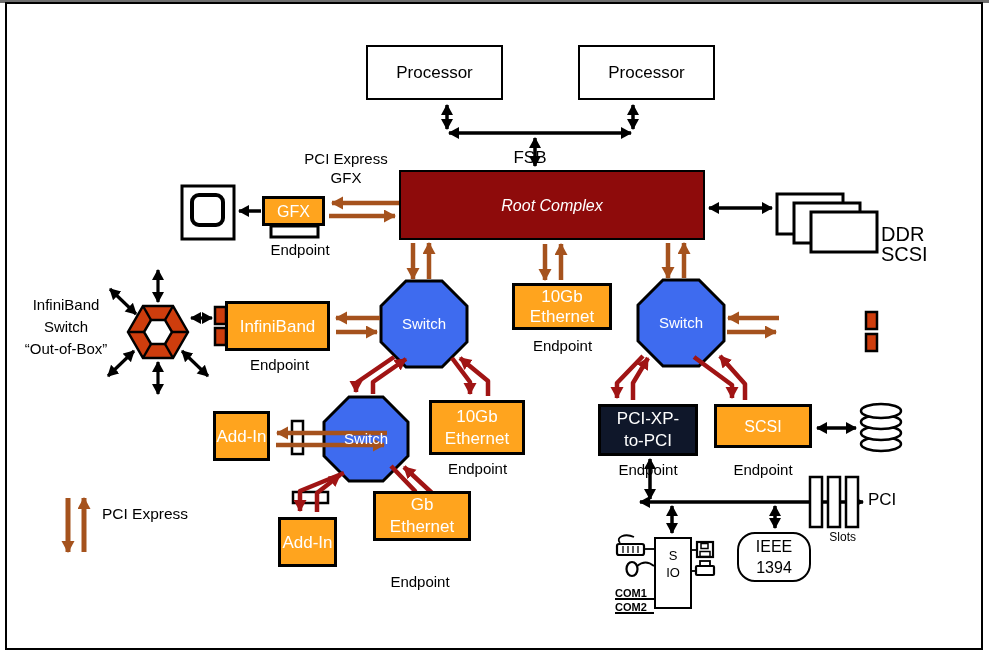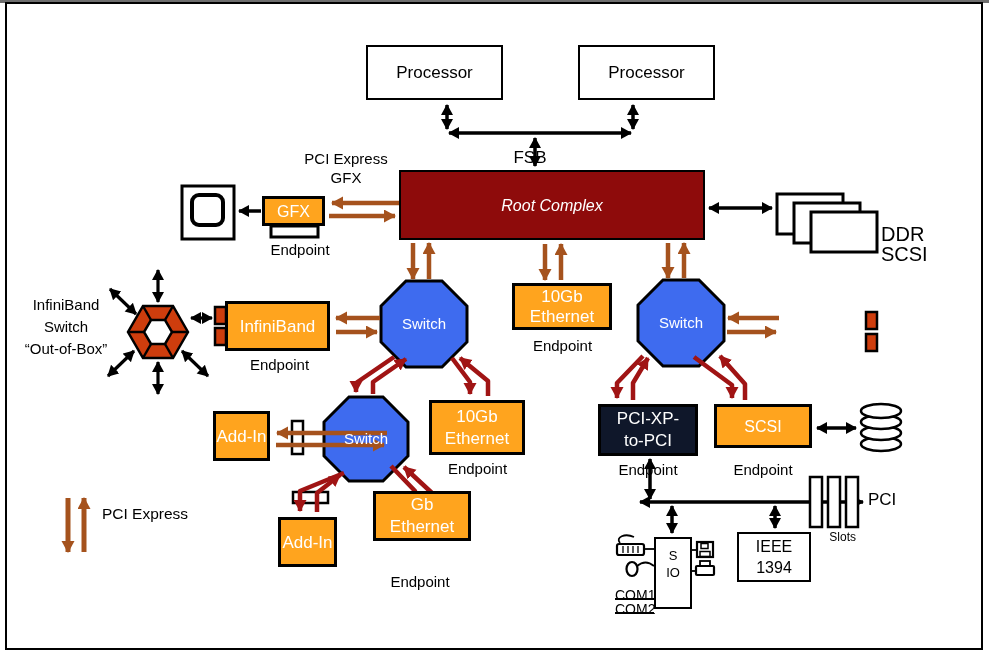--- a/index.html
+++ b/index.html
@@ -13,21 +13,21 @@
        font-size:17px;line-height:21px;z-index:2;}
   .orange{background:#FFA41E;color:#fff;}
   .bridge{background:#0f172a;color:#fff;}
   .rc{background:#8E0B0B;color:#fff;border-width:2px;font-size:16px;font-style:italic;}
   .whitebox{background:#fff;color:#000;border-width:2px;}
   .lbl{position:absolute;text-align:center;color:#000;font-size:15px;line-height:19px;z-index:3;}
   .lbl span{display:block;}
   .swlbl{position:absolute;text-align:center;color:#fff;font-size:15px;z-index:3;}
   .left{text-align:left;}
   .small{font-size:12px;}
-  .com{position:absolute;font-size:14px;font-weight:normal;color:#000;z-index:3;}
+  .com{position:absolute;font-size:11px;font-weight:bold;color:#000;z-index:3;}
 </style>
 </head>
 <body>
 
 <div id="stage">
   <div id="topbar"></div>
   <div id="frame"></div>
 
   <svg width="989" height="656" viewBox="0 0 989 656" style="z-index:1;">
     <defs>
@@ -266,21 +266,21 @@
   <div class="lbl left" style="left:868px;top:490px;width:45px;font-size:17px;">PCI</div>
   <div class="lbl small" style="left:808px;top:528px;width:48px;text-align:right;">Slots</div>
 
   <div class="box whitebox" style="left:654px;top:537px;width:38px;height:72px;font-size:13px;line-height:17px;justify-content:flex-start;padding-top:8px;border-width:2.5px;">
     <span>S</span>
     <span>IO</span>
   </div>
   <div class="com" style="left:615px;top:587px;">COM1</div>
   <div class="com" style="left:615px;top:601px;">COM2</div>
 
-  <div class="box whitebox" style="left:737px;top:532px;width:74px;height:50px;font-size:16px;line-height:21px;border-width:2.5px;">
+  <div class="box whitebox" style="left:737px;top:532px;width:74px;height:50px;font-size:16px;line-height:21px;border-width:2.5px;border-radius:18px;">
     <span>IEEE</span>
     <span>1394</span>
   </div>
 
   <div class="lbl" style="left:90px;top:501px;width:110px;line-height:25px;font-size:15.5px;">
     <span>PCI Express</span>
   </div>
 </div>
 
 </body></html>

